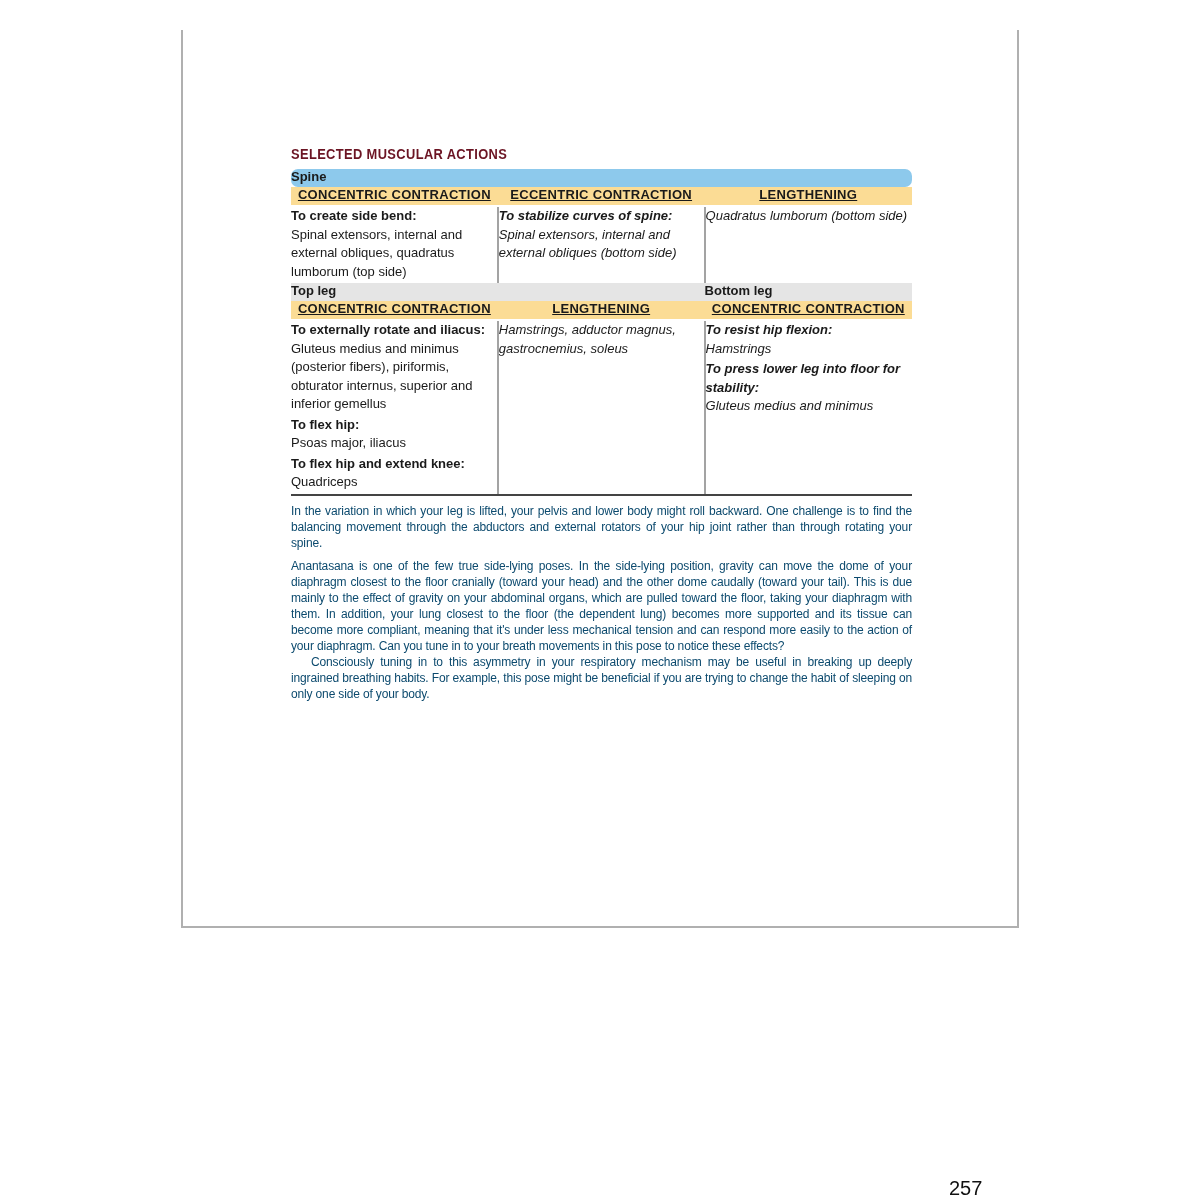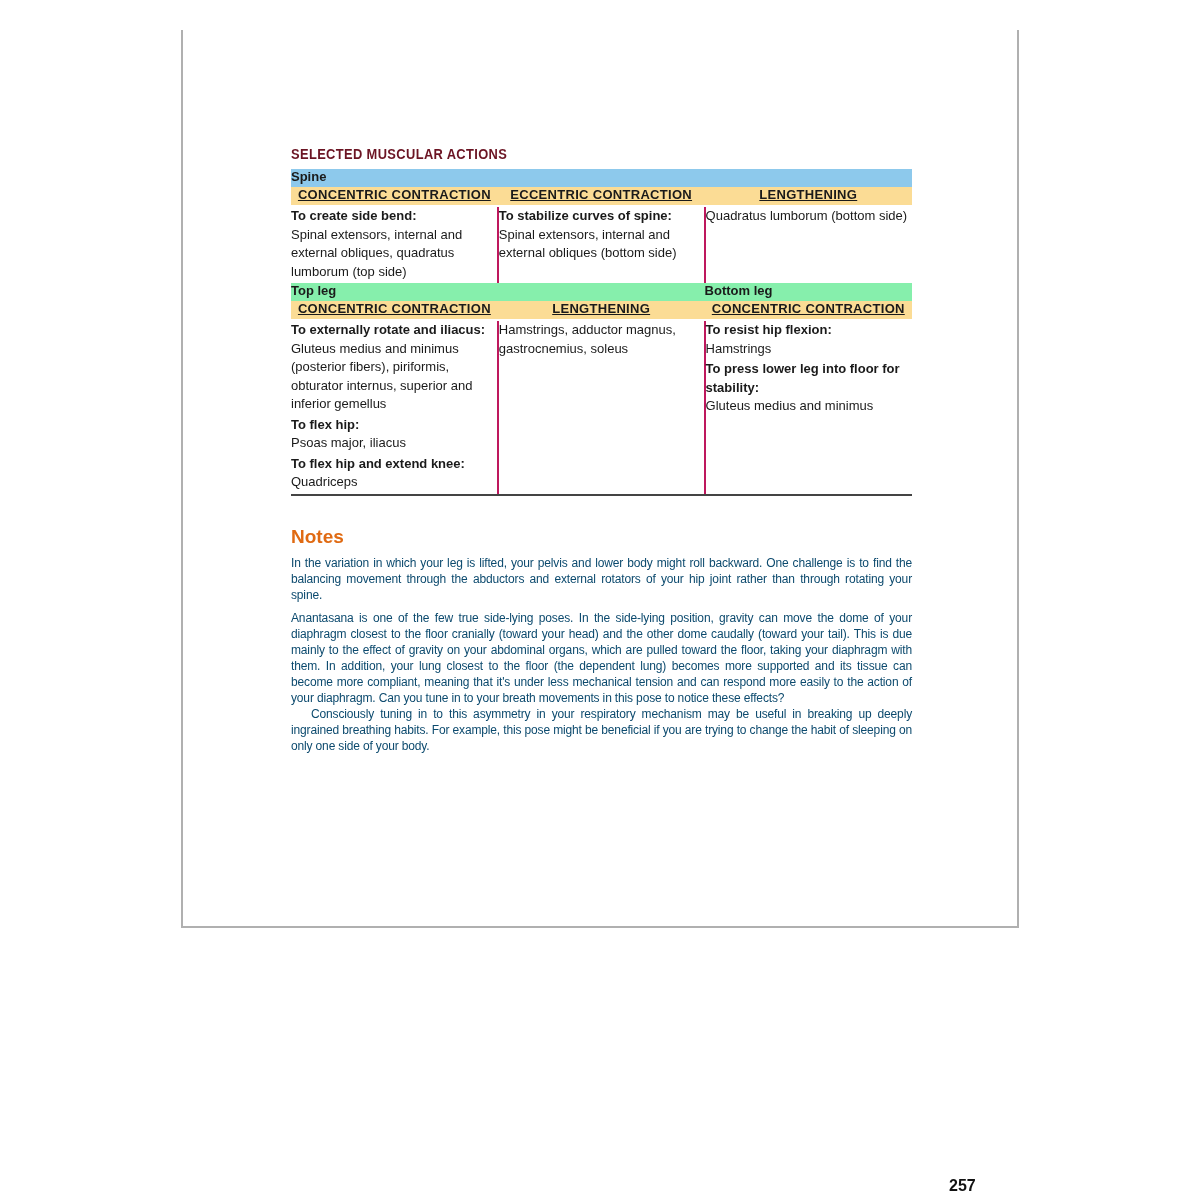--- a/index.html
+++ b/index.html
@@ -10,43 +10,43 @@
       border-bottom: 2px solid #b0b0b0; background: #ffffff; box-sizing: border-box; margin-top: 30px;
     }
     .content { position: absolute; left: 108px; top: 116px; width: 621px; }
     .table-title {
       font-family: "Liberation Sans", sans-serif; font-weight: bold; font-size: 14px;
       color: #6b1423; letter-spacing: 0.4px; margin: 0 0 7px 0; transform: scaleX(0.92); transform-origin: left;
     }
     table.actions { width: 100%; border-collapse: collapse; table-layout: fixed;
       font-family: "Liberation Sans", sans-serif; font-size: 13px; color: #1a1a1a; }
     table.actions td { padding: 0; vertical-align: top; }
-    .sec-row td { background: #8dc9ec; font-weight: bold; font-size: 13px; padding: 3px 6px 2px 6px; height: 18px; }
-    .sub-row td { background: #86efac; font-weight: bold; font-size: 13px; padding: 3px 6px 2px 6px; height: 18px; }
+    .sec-row td { background: #8dc9ec; font-weight: bold; font-size: 13px; padding: 3px 6px 2px 6px; height: 18px; border-radius: 7px; }
+    .sub-row td { background: #e5e5e5; font-weight: bold; font-size: 13px; padding: 3px 6px 2px 6px; height: 18px; }
     .head-row td { background: #fbdc95; font-weight: bold; font-size: 13px; text-align: center;
       letter-spacing: 0.3px; padding: 3px 4px 2px 4px; height: 18px; border-bottom: 2px solid #ffffff; text-decoration: underline; }
     .body-row td { padding: 5px 6px 6px 6px; line-height: 18.5px; }
-    .body-row td + td { border-left: 2px solid #be185d; }
+    .body-row td + td { border-left: 2px solid #a3a3a3; font-style: italic; }
     .body-row.last td { border-bottom: 2px solid #444444; }
     .lbl { font-weight: bold; display: block; }
     .txt { display: block; margin-bottom: 2px; }
     h2 {
       font-family: "Liberation Sans", sans-serif; font-weight: bold; font-size: 19px;
       color: #e06a12; margin: 0; padding: 0;
     }
     .notes-h { margin-top: 30px; }
     .breath-h { margin-top: 11px; }
     p.body-text {
       font-family: "Liberation Sans", sans-serif; font-size: 12px; color: #0c4a6e;
       line-height: 16px; margin: 7px 0 0 0; text-align: justify; letter-spacing: -0.15px;
     }
     p.body-text.indent { text-indent: 20px; margin-top: 0; }
     .page-num {
       position: absolute; left: 766px; top: 1147px; font-family: "Liberation Sans", sans-serif;
-      font-weight: bold; font-size: 16px; color: #111111;
+      font-weight: normal; font-size: 20px; color: #111111;
     }
   </style>
 </head>
 <body>
 
 <div class="page">
   <div class="content">
 
     <div class="table-title">SELECTED MUSCULAR ACTIONS</div>
 
@@ -104,21 +104,20 @@
         <td>
           <span class="lbl">To resist hip flexion:</span>
           <span class="txt">Hamstrings</span>
           <span class="lbl">To press lower leg into floor for stability:</span>
           <span class="txt">Gluteus medius and minimus</span>
         </td>
       </tr>
     </tbody>
       </table>
 
-    <h2 class="notes-h">Notes</h2>
     <p class="body-text">In the variation in which your leg is lifted, your pelvis and lower body might roll backward. One challenge is to find the balancing movement through the abductors and external rotators of your hip joint rather than through rotating your spine.</p>
 
     <p class="body-text">Anantasana is one of the few true side-lying poses. In the side-lying position, gravity can move the dome of your diaphragm closest to the floor cranially (toward your head) and the other dome caudally (toward your tail). This is due mainly to the effect of gravity on your abdominal organs, which are pulled toward the floor, taking your diaphragm with them. In addition, your lung closest to the floor (the dependent lung) becomes more supported and its tissue can become more compliant, meaning that it's under less mechanical tension and can respond more easily to the action of your diaphragm. Can you tune in to your breath movements in this pose to notice these effects?</p>
     <p class="body-text indent">Consciously tuning in to this asymmetry in your respiratory mechanism may be useful in breaking up deeply ingrained breathing habits. For example, this pose might be beneficial if you are trying to change the habit of sleeping on only one side of your body.</p>
   </div>
 
   <div class="page-num">257</div>
 </div>
 
 </body></html>

